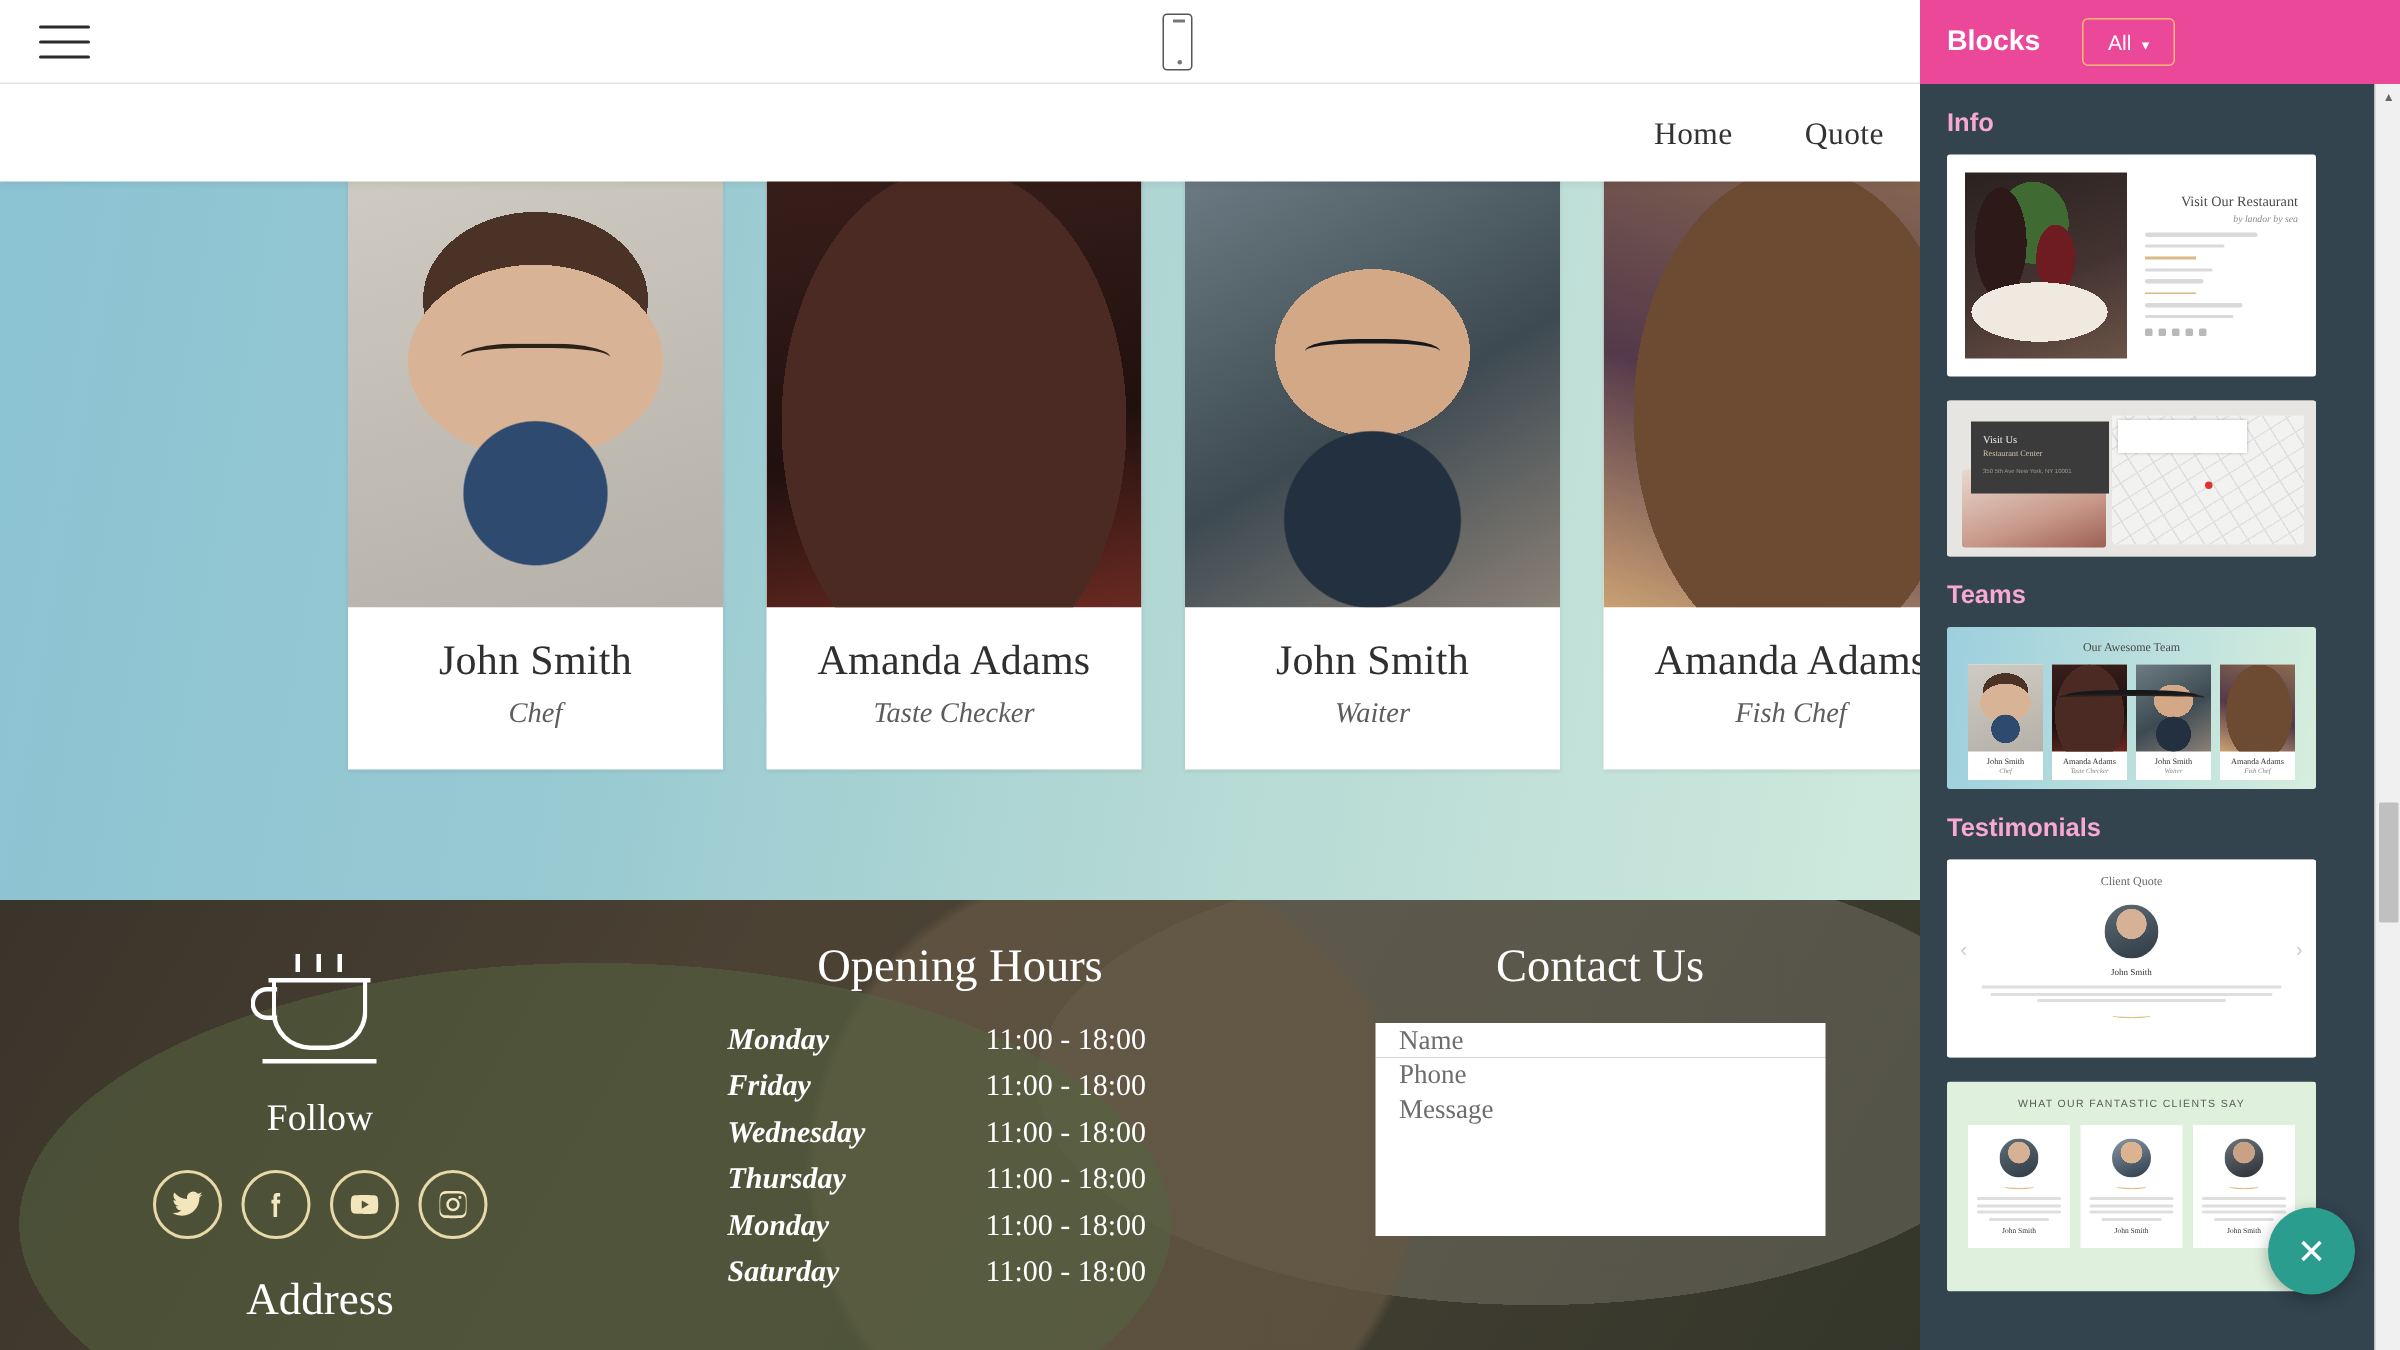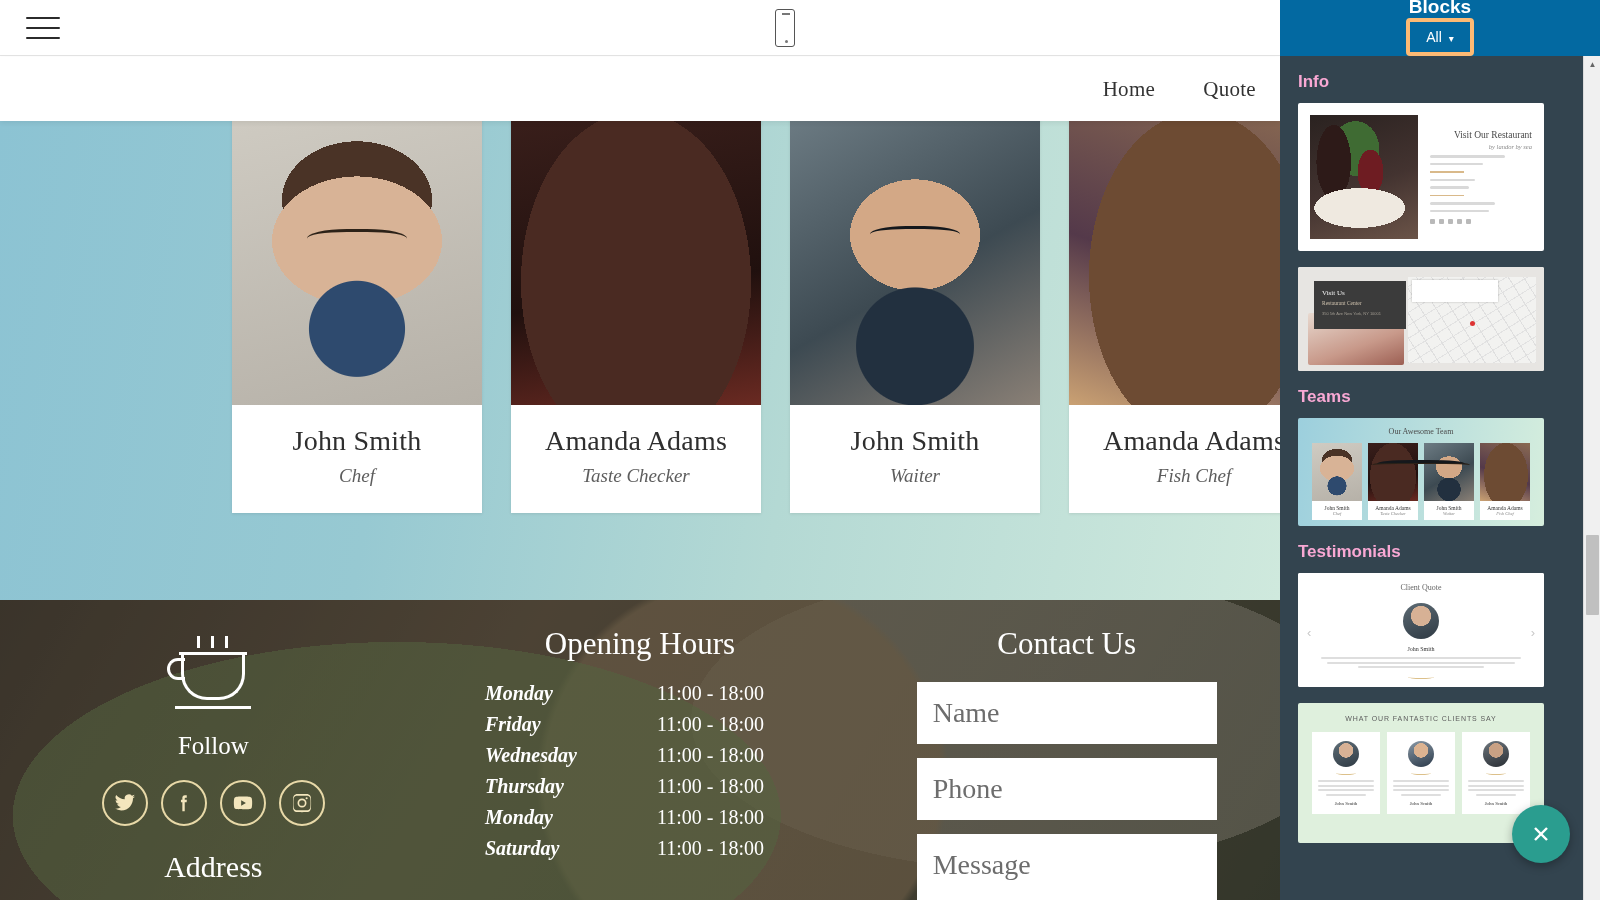--- a/index.html
+++ b/index.html
@@ -110,33 +110,33 @@
 
   .f-title { font-family:"Liberation Serif", serif; font-size:31px; margin-bottom:20px; }
   .hours { display:inline-block; }
   .hrow { display:flex; justify-content:space-between; gap:34px; margin-bottom:8px;
           font-family:"Liberation Serif", serif; font-size:20px; }
   .hrow .d { font-weight:bold; text-align:left; min-width:138px;font-style:italic; }
   .hrow .t { min-width:138px; text-align:left; }
 
   .form { margin:0 auto; width:300px; text-align:left; }
   .field { background:#fff; color:#6d6d6d; font-family:"Liberation Serif", serif;
-           font-size:28px; padding:15px 16px; margin-bottom:14px; }
+           font-size:18px; padding:1px 16px; }
   .field.msg { height:96px; }
 
   
   .panel { position:absolute; right:0; top:0; width:320px; height:900px; background:#33444f; }
   .panel-head {
-    height:56px; background:#0369a1; display:flex; align-items:center;
-    justify-content:flex-end; padding:0 18px;flex-direction:column;
+    height:56px; background:#ec4899; display:flex; align-items:center;
+    justify-content:flex-start; padding:0 18px;
   }
   .panel-title { color:#fff; font-size:19px; font-weight:bold; }
   .filter-btn {
-    color:#fff; font-size:14px; border:4px solid #fdba74; border-radius:4px;
-    padding:7px 16px; background:transparent; cursor:pointer;
+    color:#fff; font-size:14px; border:1px solid #fdba74; border-radius:4px;
+    padding:7px 16px; background:transparent; cursor:pointer;margin-left:28px;
   }
   .filter-btn .caret { margin-left:7px; font-size:10px; }
 
   .panel-body { position:absolute; top:56px; left:0; width:300px; height:844px; overflow:hidden; padding:0 18px; }
   .group-title { color:#f9a8d4; font-size:17px; font-weight:bold; margin:16px 0 11px 0; }
   .thumb { width:246px; background:#fff; border-radius:2px; overflow:hidden; margin-bottom:16px;
            position:relative; cursor:pointer; }
 
   
   .t-info1 { height:148px; display:flex; align-items:center; padding:12px; }
@@ -175,21 +175,21 @@
   
   .t-team { height:108px; background:linear-gradient(100deg,#9ccfdd,#d6eedd); padding:9px 10px; }
   .t-team .cap { text-align:center; font-family:"Liberation Serif", serif; font-size:8px; color:#4a4a4a; margin-bottom:7px; }
   .t-team .row { display:flex; gap:6px; justify-content:center; }
   .t-team .c { width:50px; background:#fff; }
   .t-team .c .ph { height:58px; }
   .t-team .c .n { font-family:"Liberation Serif", serif; font-size:5.5px; text-align:center; color:#333; padding-top:4px; }
   .t-team .c .r { font-family:"Liberation Serif", serif; font-style:italic; font-size:4.5px; text-align:center; color:#888; padding-bottom:4px; }
 
   
-  .t-tst1 { height:114px; background:#fff; padding:10px 14px; text-align:center; position:relative; }
+  .t-tst1 { height:132px; background:#fff; padding:10px 14px; text-align:center; position:relative; }
   .t-tst1 .cap { font-family:"Liberation Serif", serif; font-size:8px; color:#666; }
   .t-tst1 .av { width:36px; height:36px; border-radius:50%; margin:11px auto 7px;
       background:radial-gradient(circle at 50% 36%, #d7b195 0 34%, transparent 35%), linear-gradient(160deg,#5d6b74,#2f3a44); }
   .t-tst1 .n { font-family:"Liberation Serif", serif; font-size:6px; color:#333; }
   .t-tst1 .body { margin-top:5px; }
   .t-tst1 .arrow { position:absolute; top:52px; color:#c9c9c9; font-size:13px; }
   .t-tst1 .arrow.l { left:9px; } .t-tst1 .arrow.r { right:9px; }
   .t-tst1 .sq { width:26px; height:4px; margin:7px auto 0; border-bottom:1.5px solid #dcc08a; border-radius:0 0 50% 50%; }
 
   

